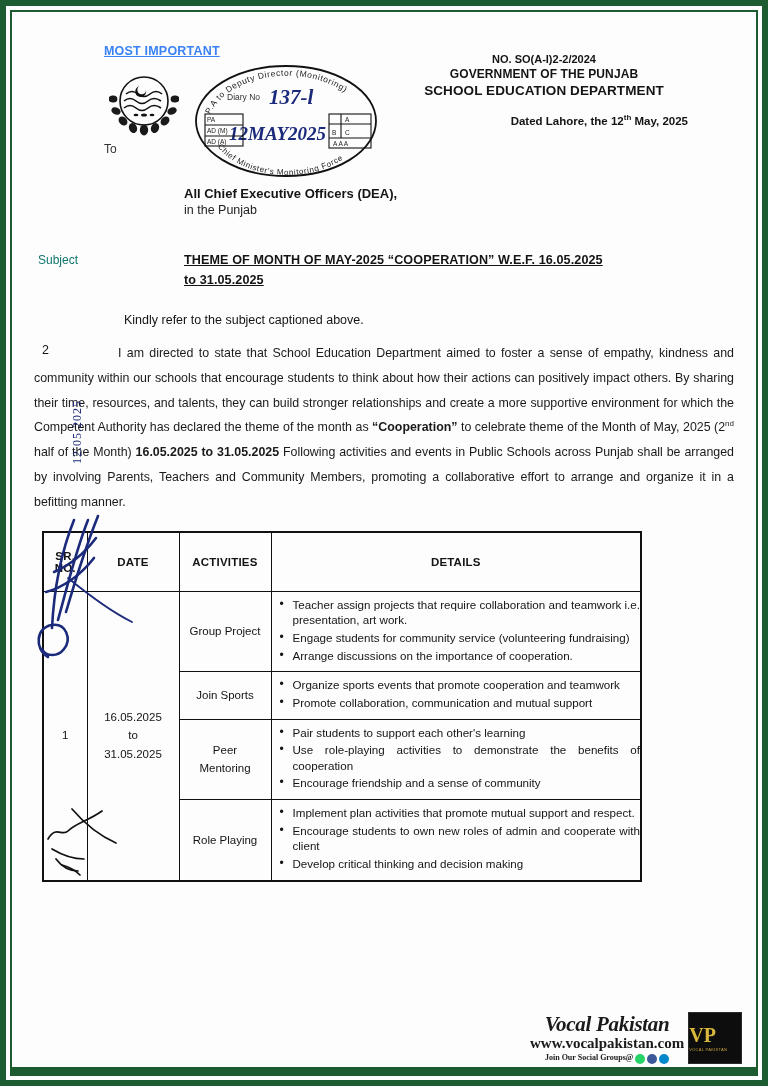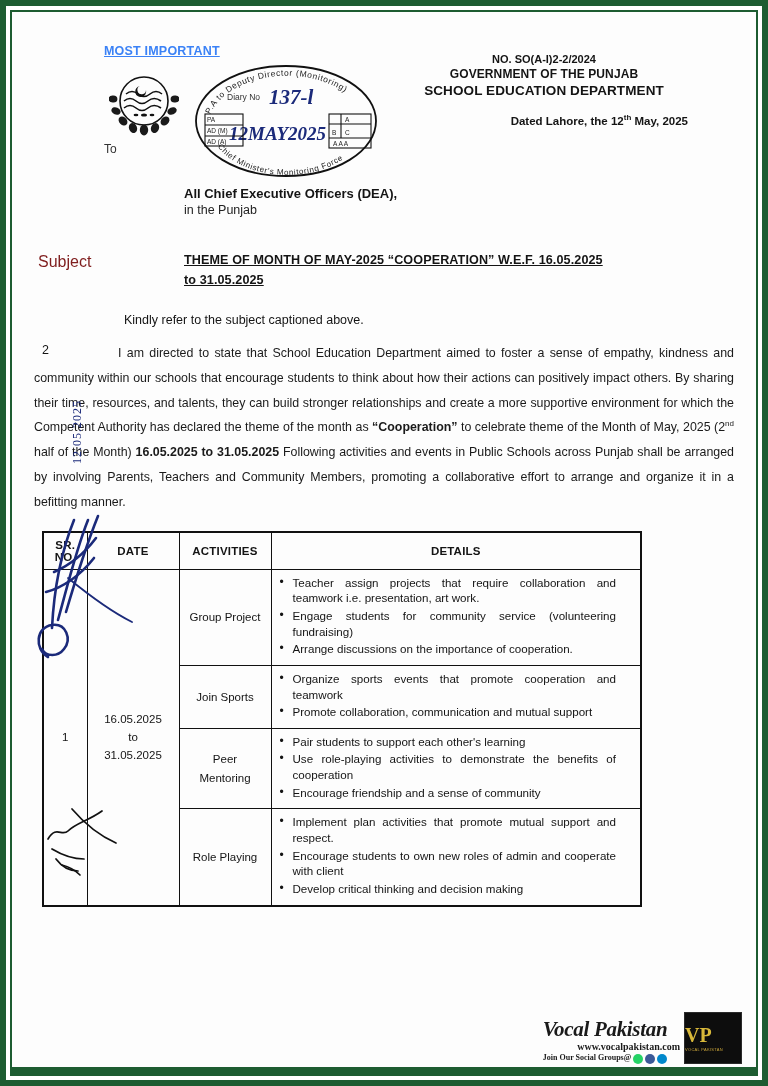--- a/index.html
+++ b/index.html
@@ -56,21 +56,21 @@
   .hdr-right .dated{ font-size: 11.5px; font-weight: bold; margin-top: 13px; text-align: right; padding-right: 6px;}
   .to-label { position: absolute; left: 70px; top: 112px; font-size: 12px; color:#333; }
 
   
   .addressee { margin-left: 150px; margin-top: 6px; }
   .addressee .line1 { font-size: 13px; font-weight: bold; }
   .addressee .line2 { font-size: 12.5px; color: #222; margin-top: 2px; }
 
   
   .subject-row { position: relative; margin-top: 34px; min-height: 44px; }
-  .subject-label { position: absolute; left: 4px; top: 2px; font-size: 16px; color: #7f1d1d; }
+  .subject-label { position: absolute; left: 4px; top: 2px; font-size: 12px; color: #0f766e; }
   .subject-text {
     margin-left: 150px; font-size: 12.6px; font-weight: bold;
     text-decoration: underline; line-height: 1.55; letter-spacing: .1px;
   }
 
   
   .body-zone { position: relative; margin-top: 18px; }
   .kindly { margin-left: 90px; font-size: 12.5px; }
   .para-num { position: absolute; left: 8px; top: 30px; font-size: 12.5px; }
   .para {
@@ -82,31 +82,31 @@
 
   
   table.sched {
     width: 600px; margin: 16px 0 0 8px;
     border-collapse: collapse; table-layout: fixed;
     border: 2px solid #111;
   }
   table.sched th, table.sched td { border: 1.3px solid #111; }
   table.sched th {
     font-size: 11.5px; font-weight: bold; text-align: center;
-    padding: 6px 2px; letter-spacing: .2px; margin-top: 36px;
+    padding: 17px 2px; letter-spacing: .2px; margin-top: 36px;
   }
   .c-sr   { width: 44px; }
   .c-date { width: 92px; }
   .c-act  { width: 92px; }
   .c-det  { width: auto; }
   td.sr, td.date, td.act {
     text-align: center; vertical-align: middle;
     font-size: 11.5px; line-height: 1.6;
   }
-  td.det { padding: 5px 24px 6px 4px; vertical-align: top; }
+  td.det { padding: 5px 0 6px 4px; vertical-align: top; }
   td.det ul { list-style: none; }
   td.det li {
     position: relative; padding-left: 17px;
     font-size: 11.6px; line-height: 1.35; margin-bottom: 2px;
     text-align: justify;
   }
   td.det li::before {
     content: "\2022"; position: absolute; left: 4px; top: -1px; font-size: 12px;
   }
 
@@ -132,21 +132,21 @@
     width: 212px; height: 62px;
     display: flex; align-items: flex-end; gap: 4px;
   }
   .wm-text { flex: 1; text-align: center; line-height: 1.05; }
   .wm-brand {
     font-family: "Liberation Serif", serif; font-style: italic; font-weight: bold;
     font-size: 21px; color: #1a1a1a; letter-spacing: -.3px;
   }
   .wm-url {
     font-family: "Liberation Serif", serif; font-weight: bold;
-    font-size: 10px; color: #1a1a1a; margin-top: 1px; text-align: right;
+    font-size: 15px; color: #1a1a1a; margin-top: 1px; text-align: right;
   }
   .wm-join {
     font-family: "Liberation Serif", serif; font-weight: bold;
     font-size: 8px; color: #1a1a1a; margin-top: 2px;
     display: flex; justify-content: center; gap: 2px;
   }
   .soc { width: 10px; height: 10px; border-radius: 50%; display: inline-block; }
   .wm-logo {
     width: 58px; height: 52px; background: #0d0d0d;
     display: flex; flex-direction: column; justify-content: center;

